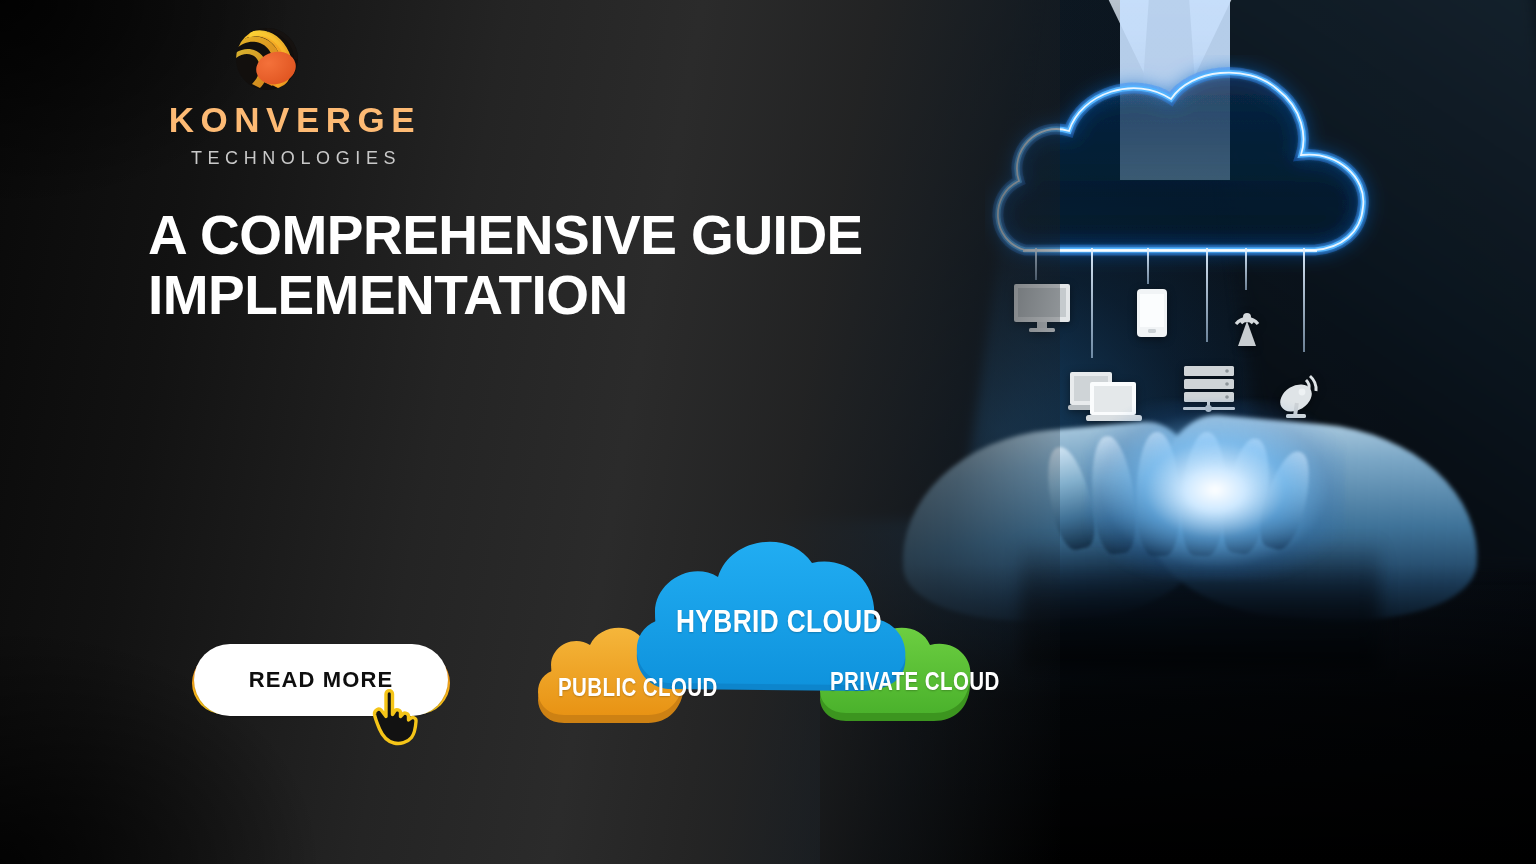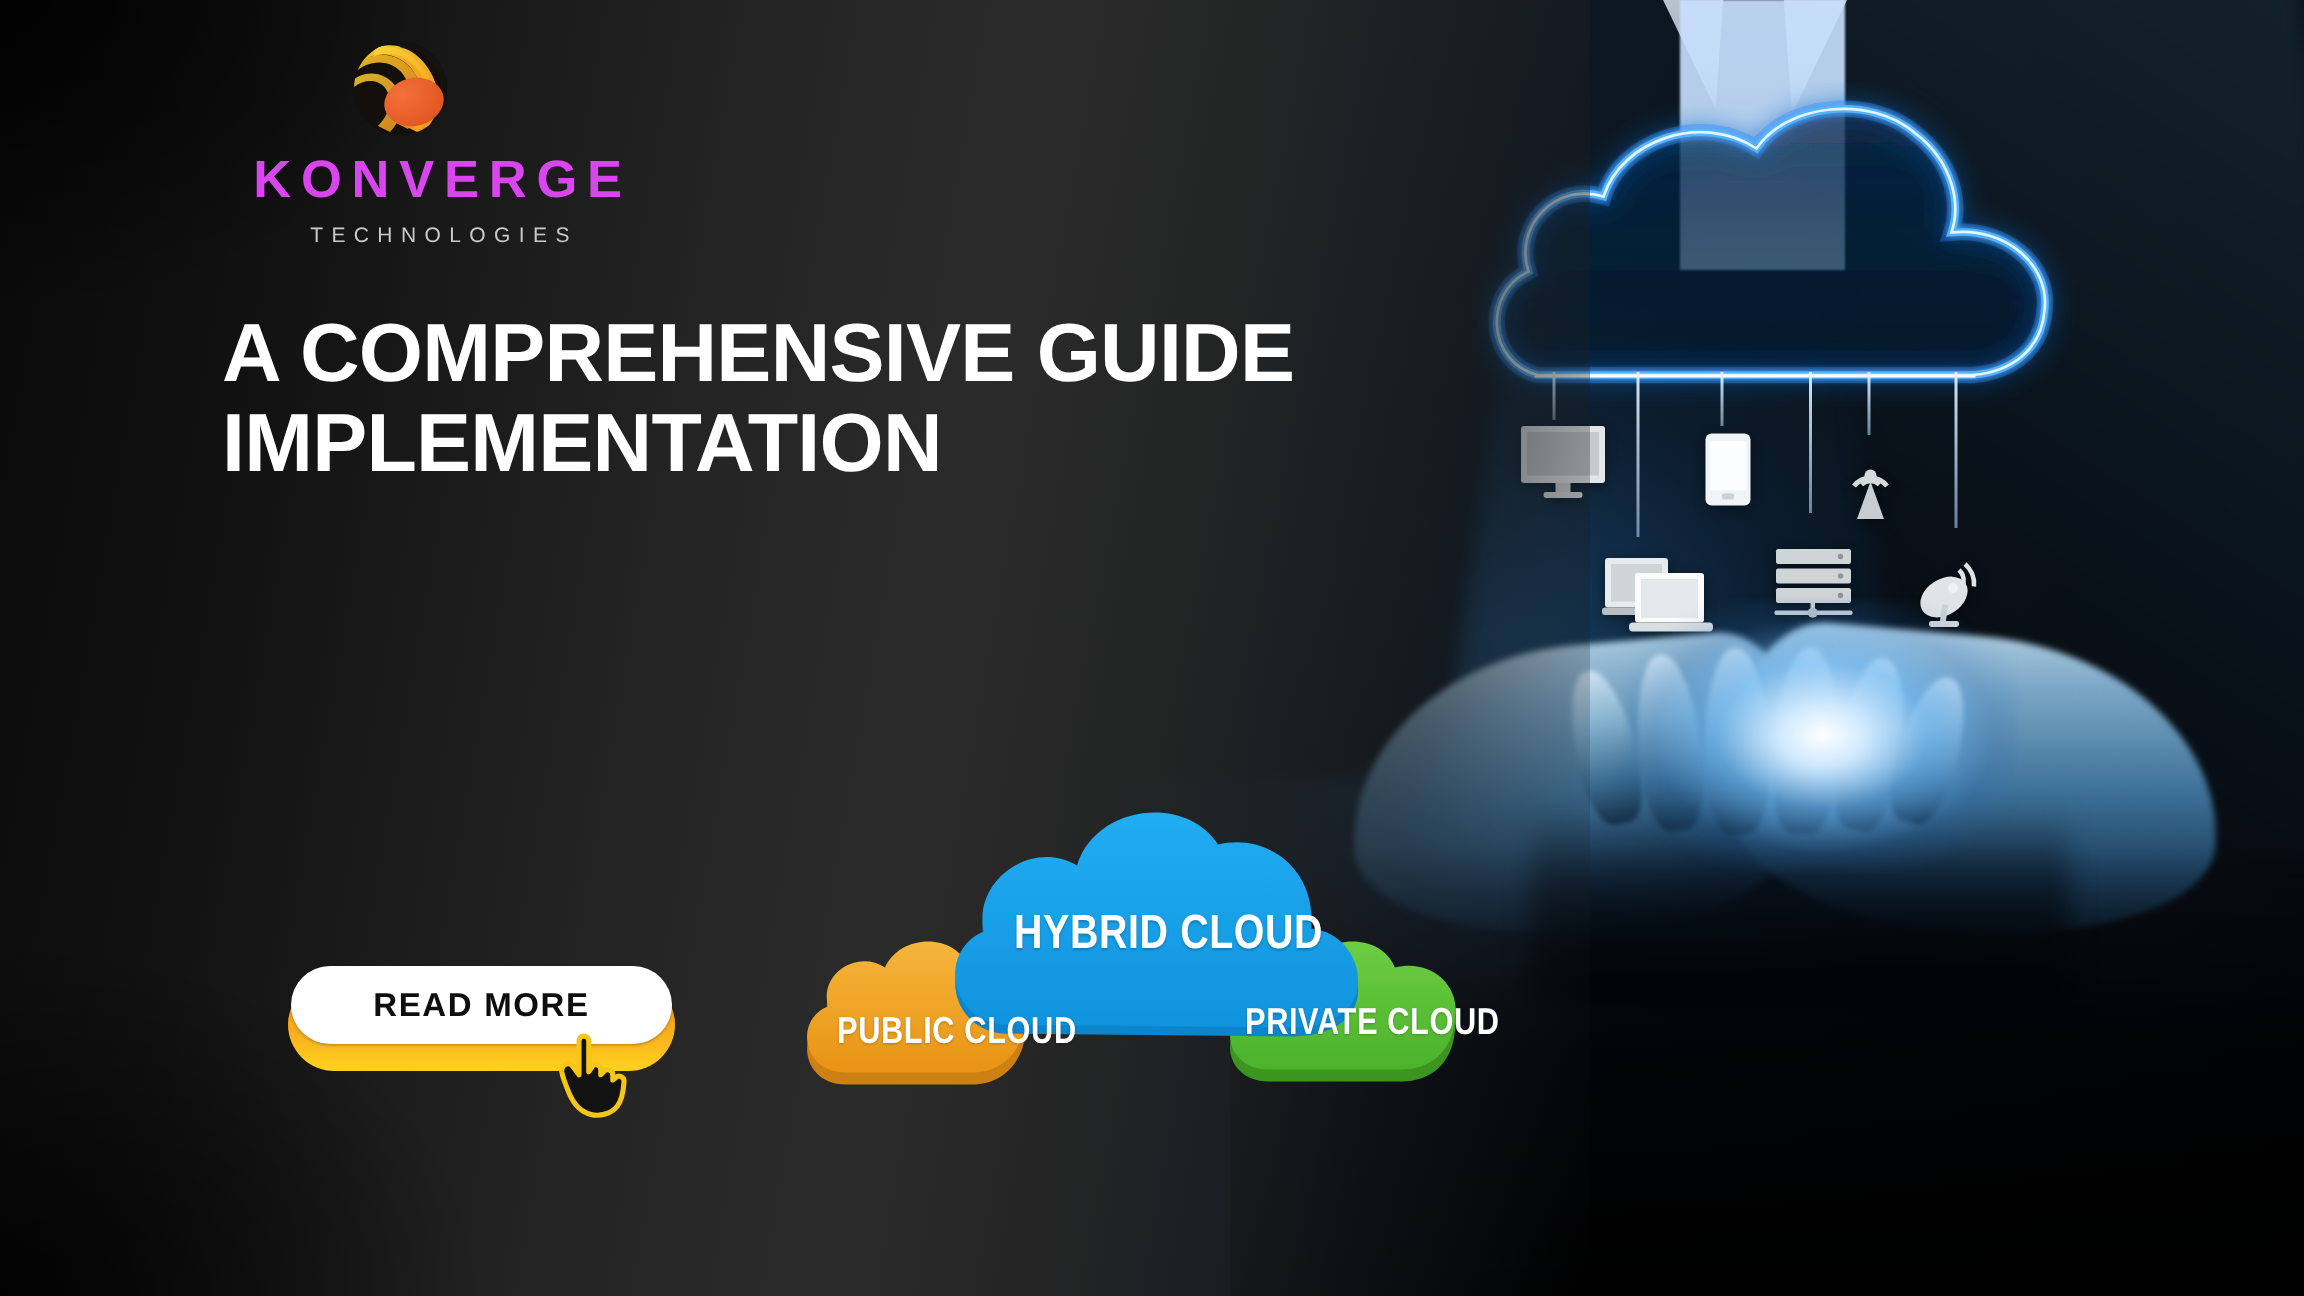--- a/index.html
+++ b/index.html
@@ -212,31 +212,31 @@
     position: absolute;
     left: 148px; top: 26px;
     width: 300px;
   }
   .logo-mark {
     width: 66px; height: 66px;
     margin: 0 auto 10px 86px;
   }
   .logo-mark svg { display: block; width: 100%; height: 100%; }
   .logo-word {
-    color: #d946ef;
+    color: #fdba74;
     font-size: 35px;
     font-weight: 700;
     letter-spacing: 6.5px;
     line-height: 1;
     text-align: center;
     margin-left: -6px;
   }
   .logo-sub {
     color: #c9c9c9;
-    font-size: 14px;
+    font-size: 18px;
     font-weight: 400;
     letter-spacing: 5.6px;
     text-align: center;
     margin-top: 11px;
     margin-left: -4px;
   }
 
   
   .headline {
     position: absolute;
@@ -264,21 +264,21 @@
     position: absolute;
     left: 2px; top: 14px;
     width: 258px; height: 62px;
     border-radius: 40px;
     background: linear-gradient(180deg, #f07a18 0%, #f7a41c 45%, #ffd21e 100%);
     filter: blur(.4px);
   }
   .btn-face {
     position: absolute;
     left: 4px; top: 6px;
-    width: 254px; height: 52px;
+    width: 254px; height: 72px;
     border-radius: 40px;
     background: #ffffff;
     display: flex;
     align-items: center;
     justify-content: center;
     box-shadow: 0 1px 2px rgba(0,0,0,.25);
   }
   .btn-face span {
     color: #0e0e0e;
     font-size: 22px;

